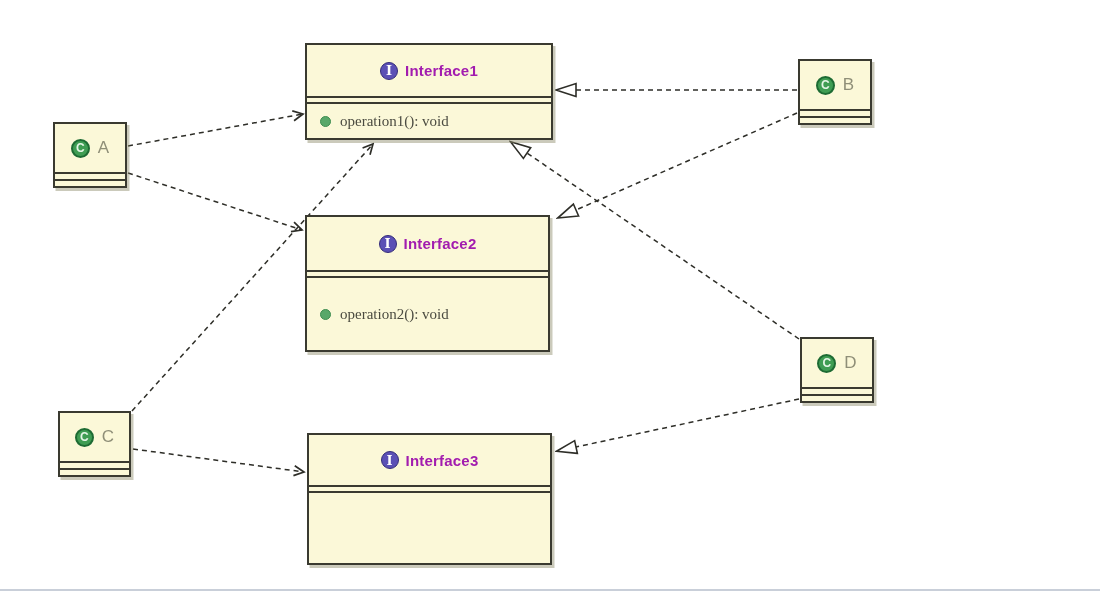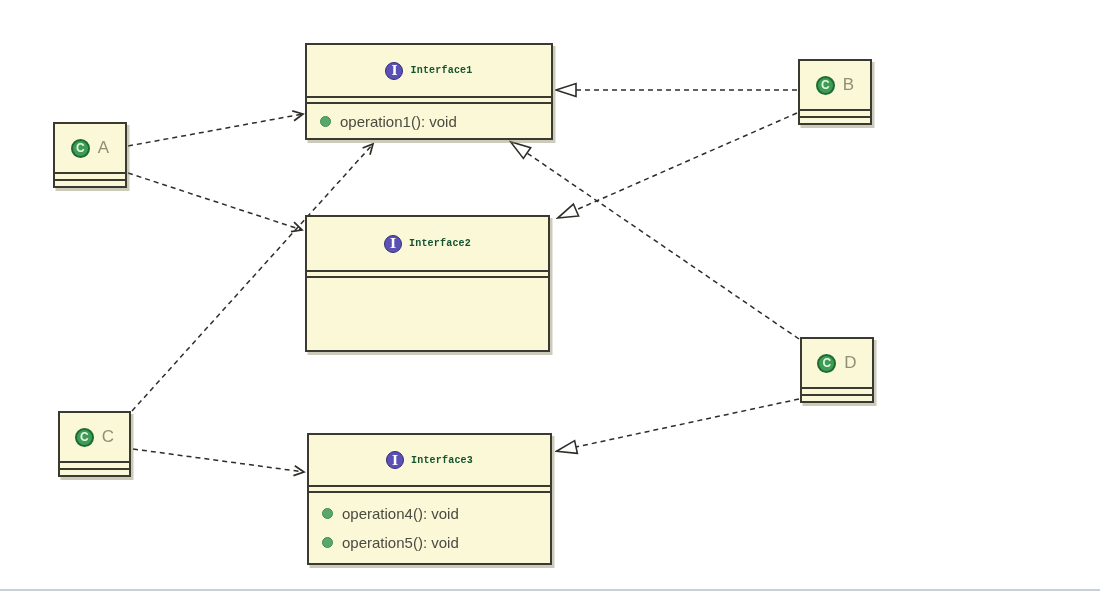--- a/index.html
+++ b/index.html
@@ -11,29 +11,29 @@
 
   
   .node{
     position:absolute;background:#fbf8d8;border:2px solid #3a3a30;
     box-sizing:border-box;box-shadow:2.5px 3px 0 rgba(140,138,105,.45);
     display:flex;flex-direction:column;
   }
 
   
   .iface-header{display:flex;align-items:center;justify-content:center;gap:7px;}
-  .iface-name{font-size:10px;font-weight:bold;color:#14532d;letter-spacing:.2px;font-family:Liberation Mono, monospace;}
+  .iface-name{font-size:15px;font-weight:bold;color:#a21caf;letter-spacing:.2px;}
   .ibadge{
     width:18px;height:18px;border-radius:50%;background:#5b50b5;border:1px solid #352d7a;
     color:#ffffff;display:flex;align-items:center;justify-content:center;
     font-family:"DejaVu Serif",serif;font-weight:bold;font-size:13px;box-sizing:border-box;flex:0 0 auto;
   }
   .iface-sep{height:4px;border-top:2px solid #3a3a30;border-bottom:2px solid #3a3a30;}
   .ops{flex:1;display:flex;flex-direction:column;justify-content:space-evenly;padding-left:13px;}
-  .op-row{display:flex;align-items:center;gap:9px;font-size:15px;color:#4b4b40;}
+  .op-row{display:flex;align-items:center;gap:9px;font-size:15px;color:#4b4b40;font-family:Liberation Serif, serif;}
   .bullet{
     width:11px;height:11px;border-radius:50%;background:#59a869;border:1px solid #3e8d50;
     box-sizing:border-box;flex:0 0 auto;
   }
 
   
   .cls-name{flex:1;display:flex;align-items:center;justify-content:center;gap:8px;
     font-size:17px;color:#8f8f78;}
   .cbadge{
     width:19px;height:19px;border-radius:50%;background:#3f9d53;border:2px solid #1d6b33;
@@ -112,39 +112,33 @@
     </div>
   </div>
 
   <div class="node" id="iface2">
     <div class="iface-header">
       <span class="ibadge">I</span>
       <span class="iface-name">Interface2</span>
     </div>
     <div class="iface-sep"></div>
     <div class="ops">
+      <div class="op-row">
+        <span class="bullet"></span>
+        <span>operation2(): void</span>
+      </div>
     </div>
   </div>
 
   <div class="node" id="iface3">
     <div class="iface-header">
       <span class="ibadge">I</span>
       <span class="iface-name">Interface3</span>
     </div>
     <div class="iface-sep"></div>
-    <div class="ops">
-      <div class="op-row">
-        <span class="bullet"></span>
-        <span>operation4(): void</span>
-      </div>
-      <div class="op-row">
-        <span class="bullet"></span>
-        <span>operation5(): void</span>
-      </div>
-    </div>
   </div>
 
   <div class="node" id="clsA">
     <div class="cls-name">
       <span class="cbadge">C</span>
       <span>A</span>
     </div>
     <div class="strip"></div>
     <div class="strip"></div>
   </div>

